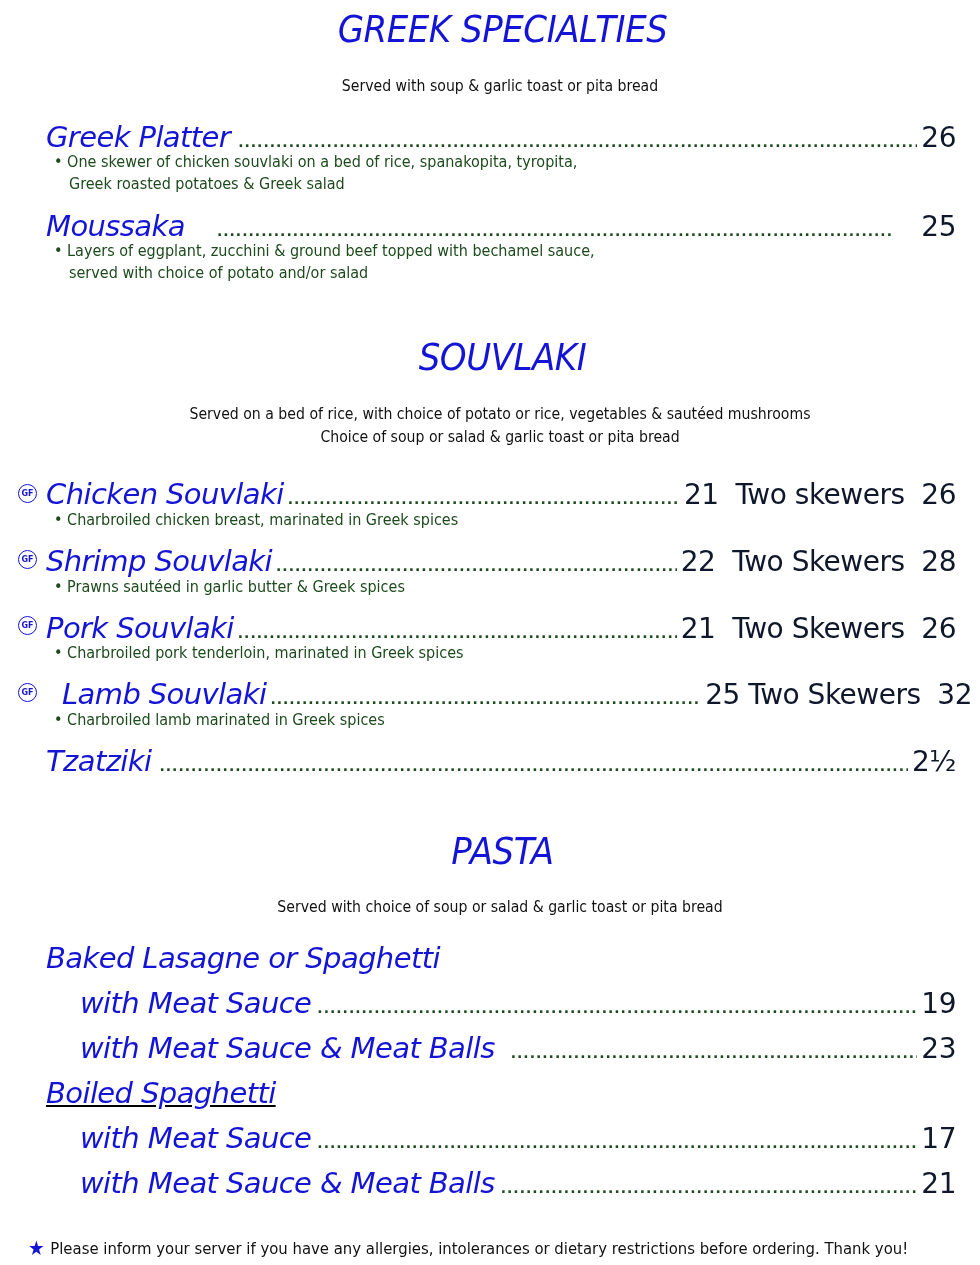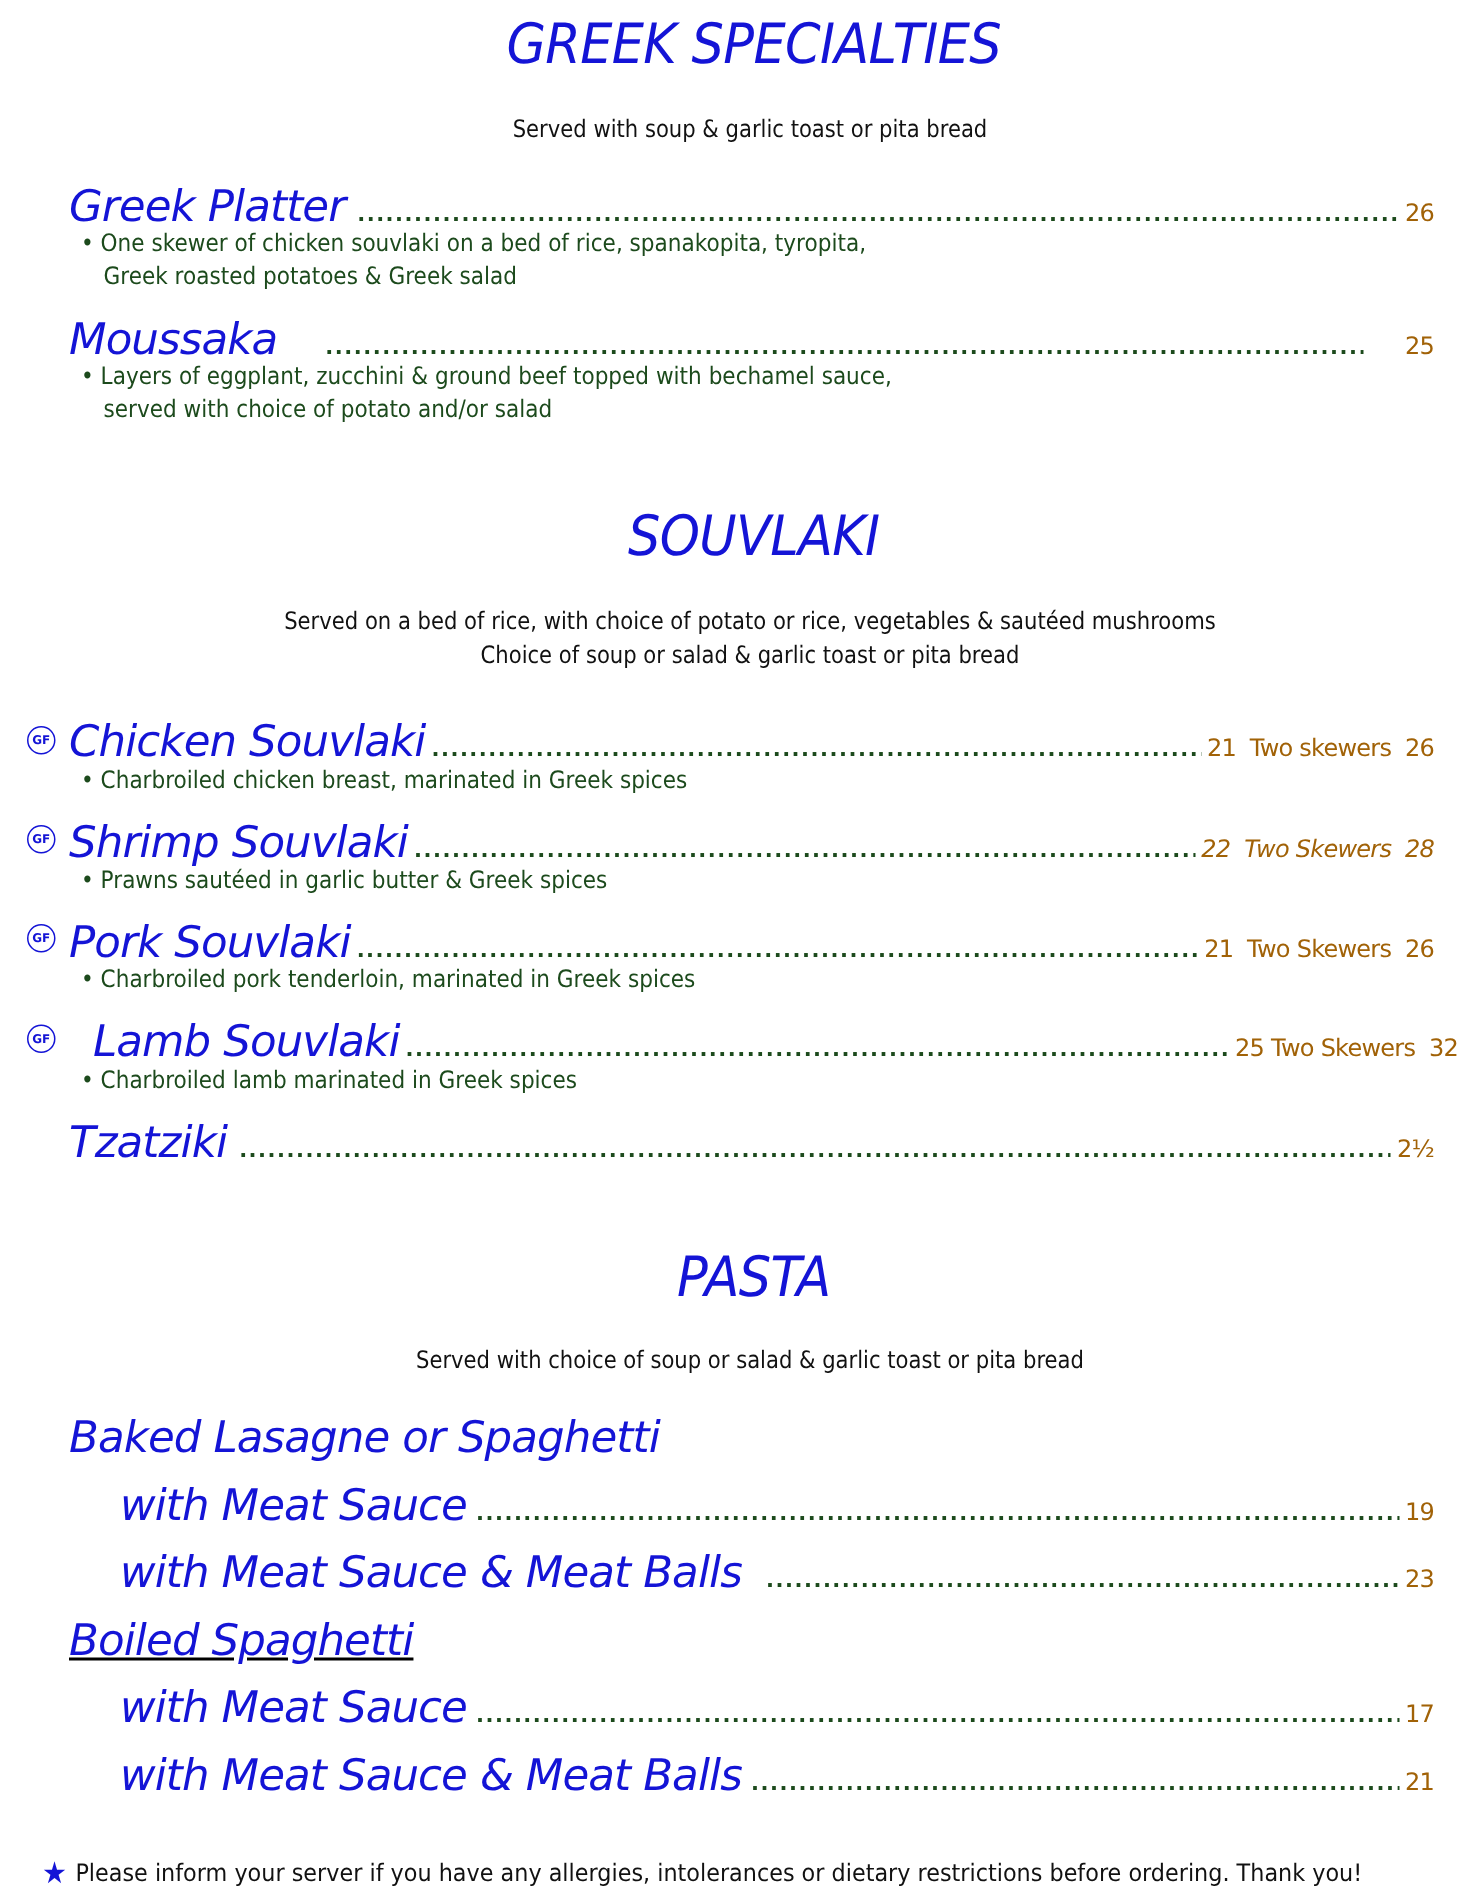--- a/index.html
+++ b/index.html
@@ -28,21 +28,21 @@
     letter-spacing: -0.6px;
   }
   .leader {
     flex: 1; overflow: hidden; color: #1c4a1c; font-size: 14px;
     margin: 0 4px 0 8px; letter-spacing: 1px; font-weight: bold;
   }
   .leader::before {
     content: "........................................................................................................................................................................................................................................";
   }
   .price {
-    color: #a16207; font-size: 16px; font-family: "DejaVu Sans", sans-serif;
+    color: #0f172a; font-size: 28px; font-family: "DejaVu Sans", sans-serif;
     letter-spacing: -0.5px;
   }
   .desc {
     position: absolute; color: #1c4a1c; font-size: 16px;
     font-family: "DejaVu Sans", sans-serif; line-height: 22px;
     transform: scaleX(0.9); transform-origin: left; white-space: nowrap;
   }
   .gf-icon {
     position: absolute; width: 19px; height: 19px; border: 1.8px solid #1414d6;
     border-radius: 50%; box-sizing: border-box; color: #1414d6;
@@ -87,21 +87,21 @@
   <span class="item-name">Chicken Souvlaki</span>
   <span class="leader" style="margin-left:4px;"></span>
   <span class="price" style="white-space:pre;">21  Two skewers  26</span>
 </div>
 <div class="desc" style="left:54px; top:509px;">• Charbroiled chicken breast, marinated in Greek spices</div>
 
 <div class="gf-icon" style="left:18px; top:550px;">GF</div>
 <div class="item-row" style="left:46px; width:910px; top:544px;">
   <span class="item-name">Shrimp Souvlaki</span>
   <span class="leader" style="margin-left:4px;"></span>
-  <span class="price" style="white-space:pre;font-style:italic;">22  Two Skewers  28</span>
+  <span class="price" style="white-space:pre;">22  Two Skewers  28</span>
 </div>
 <div class="desc" style="left:54px; top:576px;">• Prawns sautéed in garlic butter &amp; Greek spices</div>
 
 <div class="gf-icon" style="left:18px; top:616px;">GF</div>
 <div class="item-row" style="left:46px; width:910px; top:611px;">
   <span class="item-name">Pork Souvlaki</span>
   <span class="leader" style="margin-left:4px;"></span>
   <span class="price" style="white-space:pre;">21  Two Skewers  26</span>
 </div>
 <div class="desc" style="left:54px; top:642px;">• Charbroiled pork tenderloin, marinated in Greek spices</div>

